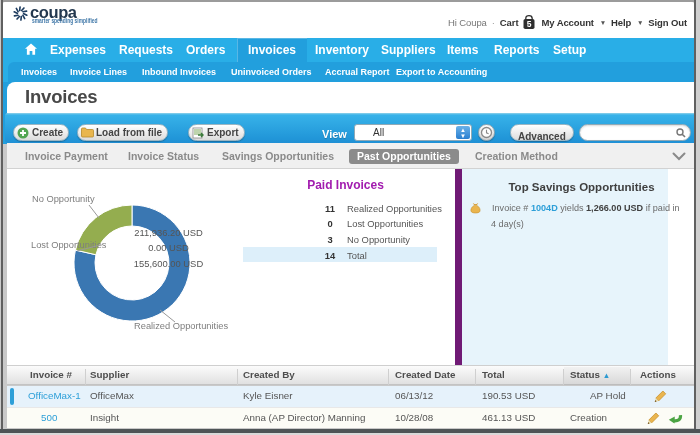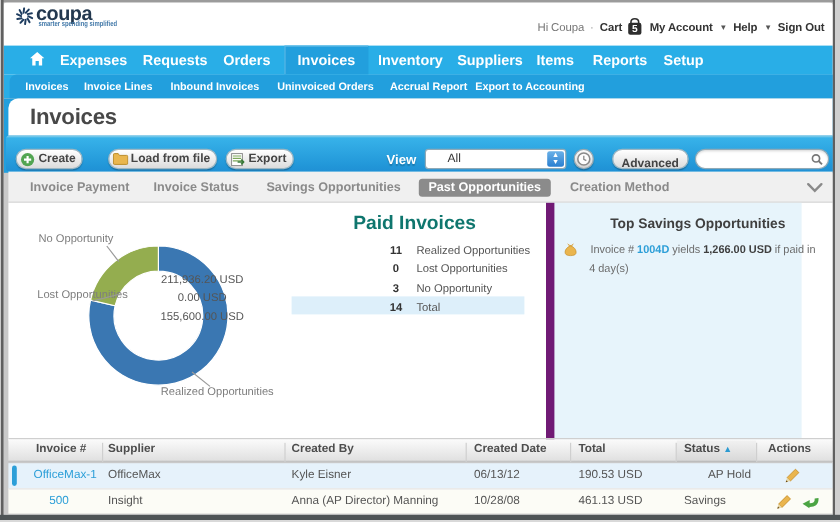--- a/index.html
+++ b/index.html
@@ -54,21 +54,21 @@
 
 
 #tabsrow { position:absolute; left:4px; top:141px; width:687px; height:26px; background:#f0f0f0; border-bottom:1px solid #d2d2d2; }
 #tabsrow .tab { position:absolute; top:0; height:26px; line-height:26px; font-size:10.5px; font-weight:bold; color:#8a8a8a; }
 #tabsrow .sel { top:6px; height:15px; line-height:15px; background:#8b8b8b; color:#fff; border-radius:3px; padding:0 8px; }
 
 
 #content { position:absolute; left:4px; top:167px; width:687px; height:198px; background:#fff; }
 #rightpanel { position:absolute; left:448px; top:0; width:213px; height:198px; background:#e7f4fb; border-left:7px solid #701a75;text-decoration:underline; }
 .lbl { position:absolute; font-size:9.3px; color:#7e7e7e; }
-#pi-title { position:absolute; left:268px; top:9px; width:141px; text-align:center; font-size:16px; font-weight:bold; color:#0f766e; }
+#pi-title { position:absolute; left:268px; top:9px; width:141px; text-align:center; font-size:12px; font-weight:bold; color:#a21caf; }
 .pirow { position:absolute; left:12px; width:430px; height:16px; font-size:9.4px; color:#555; }
 .pirow .amt { position:absolute; left:0; width:299px; text-align:center;margin-top:24px; }
 .pirow .cnt { position:absolute; left:296px; width:30px; text-align:center; font-weight:bold; color:#333; }
 .pirow .nm { position:absolute; left:328px; white-space:nowrap; }
 #ts-title { position:absolute; left:0; top:12px; width:239px; text-align:center; font-size:11.5px; font-weight:bold; color:#3f3f3f; }
 .tsl { position:absolute; font-size:9.4px; color:#6b6b6b; white-space:nowrap; transform:scaleX(0.97); transform-origin:0 50%; }
 .tsl .lnk { color:#2d9fd8; font-weight:bold; }
 .tsl b { color:#3f3f3f; }
 
 
@@ -144,21 +144,21 @@
 
   <div id="headarea">
       <h1><b>Invoices</b></h1>
     </div>
 
   <div id="toolbar">
     <div class="tbtn" style="left:8px;"><span class="ic"><svg width="12" height="12" viewBox="0 0 12 12">
             <circle cx="6" cy="6" r="5.5" fill="#52a552"></circle>
             <path d="M6 3 V9 M3 6 H9" stroke="#fff" stroke-width="1.8"></path>
           </svg></span>Create</div>
-    <div class="tbtn" style="left:85px;text-align:right;"><span class="ic"><svg width="13" height="11" viewBox="0 0 13 11">
+    <div class="tbtn" style="left:72px;text-align:right;"><span class="ic"><svg width="13" height="11" viewBox="0 0 13 11">
             <path d="M0.5 2 Q0.5 1 1.5 1 L4.5 1 L5.5 2.5 L11.5 2.5 Q12.5 2.5 12.5 3.5 L12.5 9 Q12.5 10 11.5 10 L1.5 10 Q0.5 10 0.5 9 Z" fill="#e9b64e" stroke="#b98a28" stroke-width="0.8"></path>
           </svg></span>Load from file</div>
     <div class="tbtn" style="left:183px;"><span class="ic"><svg width="12" height="12" viewBox="0 0 12 12">
             <rect x="1" y="1" width="9" height="10" fill="#fff" stroke="#888" stroke-width="0.8"></rect>
             <path d="M2 3h7M2 5h7M2 7h7" stroke="#7da85a" stroke-width="1"></path>
             <path d="M6 8 L11 8 M9 6 L11 8 L9 10" stroke="#3a7a3a" stroke-width="1.4" fill="none"></path>
           </svg></span>Export</div>
     <div id="view-label">View</div>
     <div id="view-select">All<div id="view-stepper">▲<br>▼</div></div>
     <div id="clockbtn">
@@ -265,21 +265,21 @@
               <path d="M6.6 11.8 L8.4 11.8 L7.5 13.5 Z" fill="#6b4a12"></path>
             </g>
           </svg></div>
     </div>
     <div id="row2">
       <div class="cell linkc" style="left:34px;">500</div>
       <div class="cell" style="left:83px;">Insight</div>
       <div class="cell" style="left:236px;">Anna (AP Director) Manning</div>
       <div class="cell" style="left:388px;">10/28/08</div>
       <div class="cell" style="left:475px;">461.13 USD</div>
-      <div class="cell" style="left:563px;">Savings</div>
+      <div class="cell" style="left:563px;">Creation</div>
       <div class="cell" style="left:638px;"><svg width="15" height="14" viewBox="0 0 15 14">
             <g transform="rotate(45 7 7)">
               <rect x="5.5" y="0" width="4" height="10" fill="#eab54e" stroke="#c78f2a" stroke-width="0.7"></rect>
               <path d="M5.5 10 L9.5 10 L7.5 13.5 Z" fill="#e8d9a8"></path>
               <path d="M6.6 11.8 L8.4 11.8 L7.5 13.5 Z" fill="#6b4a12"></path>
             </g>
           </svg></div>
       <div class="cell" style="left:661px;"><svg width="15" height="13" viewBox="0 0 15 13">
             <path d="M12.5 3.2 Q13 9.5 5.5 8.8" stroke="#4ba443" stroke-width="3.2" fill="none"></path>
             <path d="M0.8 7.8 L6.8 4.6 L6.5 11.6 Z" fill="#4ba443"></path>

